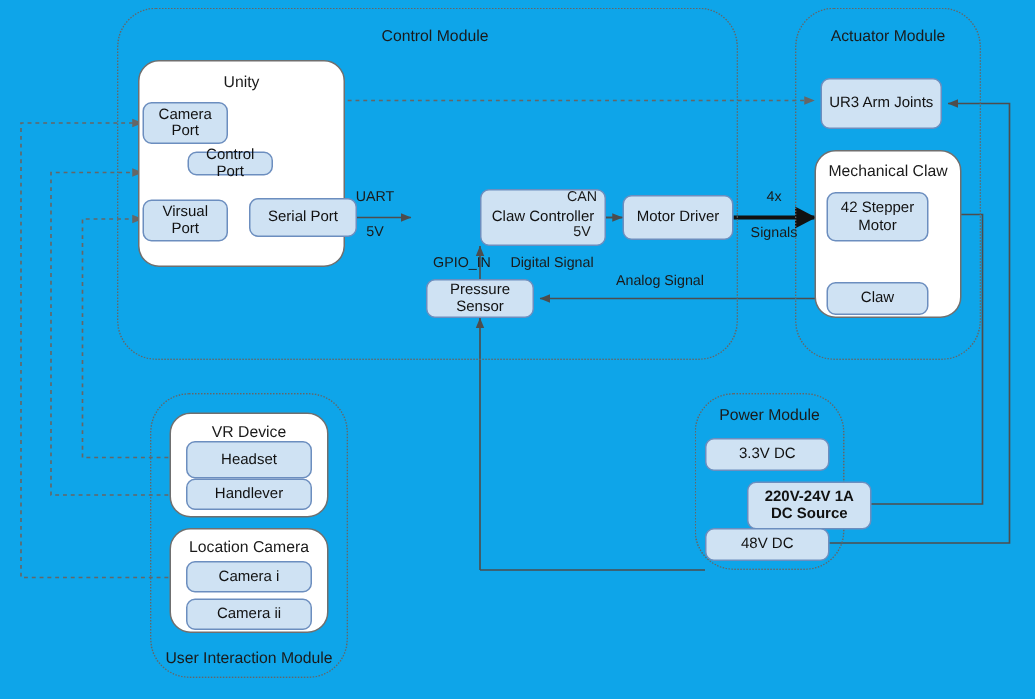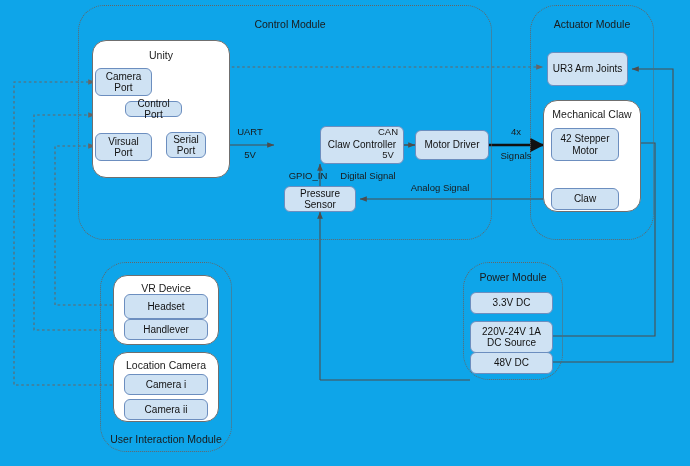--- a/index.html
+++ b/index.html
@@ -151,39 +151,39 @@
 
   <div class="panel" style="left:113px;top:352px;width:106px;height:70px;"></div>
   <div class="panel-title" style="left:166px;top:359px;">Location Camera</div>
 
   <div class="node" style="left:95px;top:68px;width:57px;height:28px;">Camera
 Port</div>
   <div class="node" style="left:95px;top:101px;width:57px;height:16px;margin-left:30px;">Control
 Port</div>
   <div class="node" style="left:95px;top:133px;width:57px;height:28px;">Virsual
 Port</div>
-  <div class="node" style="left:166px;top:132px;width:40px;height:26px;">Serial Port</div>
+  <div class="node" style="left:166px;top:132px;width:72px;height:26px;">Serial Port</div>
 
   <div class="node" style="left:274px;top:126px;width:84px;height:38px;margin-left:46px;">Claw Controller</div>
   <div class="node" style="left:415px;top:130px;width:74px;height:30px;">Motor Driver</div>
   <div class="node" style="left:284px;top:186px;width:72px;height:26px;">Pressure
 Sensor</div>
 
   <div class="node" style="left:547px;top:52px;width:81px;height:34px;">UR3 Arm Joints</div>
   <div class="node" style="left:551px;top:128px;width:68px;height:33px;">42 Stepper
 Motor</div>
   <div class="node" style="left:551px;top:188px;width:68px;height:22px;">Claw</div>
 
   <div class="node" style="left:124px;top:294px;width:84px;height:25px;">Headset</div>
   <div class="node" style="left:124px;top:319px;width:84px;height:21px;">Handlever</div>
   <div class="node" style="left:124px;top:374px;width:84px;height:21px;">Camera i</div>
   <div class="node" style="left:124px;top:399px;width:84px;height:21px;">Camera ii</div>
 
   <div class="node" style="left:470px;top:292px;width:83px;height:22px;">3.3V DC</div>
-  <div class="node" style="left:470px;top:321px;width:83px;height:32px;">220V-24V 1A
+  <div class="node" style="left:498px;top:321px;width:83px;height:32px;font-weight:bold;">220V-24V 1A
 DC Source</div>
   <div class="node" style="left:470px;top:352px;width:83px;height:22px;">48V DC</div>
 
   <div class="elabel" style="left:250px;top:126px;">UART</div>
   <div class="elabel" style="left:250px;top:149px;">5V</div>
 
   <div class="elabel" style="left:388px;top:126px;text-align:center;">CAN</div>
   <div class="elabel" style="left:388px;top:149px;">5V</div>
 
   <div class="elabel" style="left:516px;top:126px;">4x</div>

